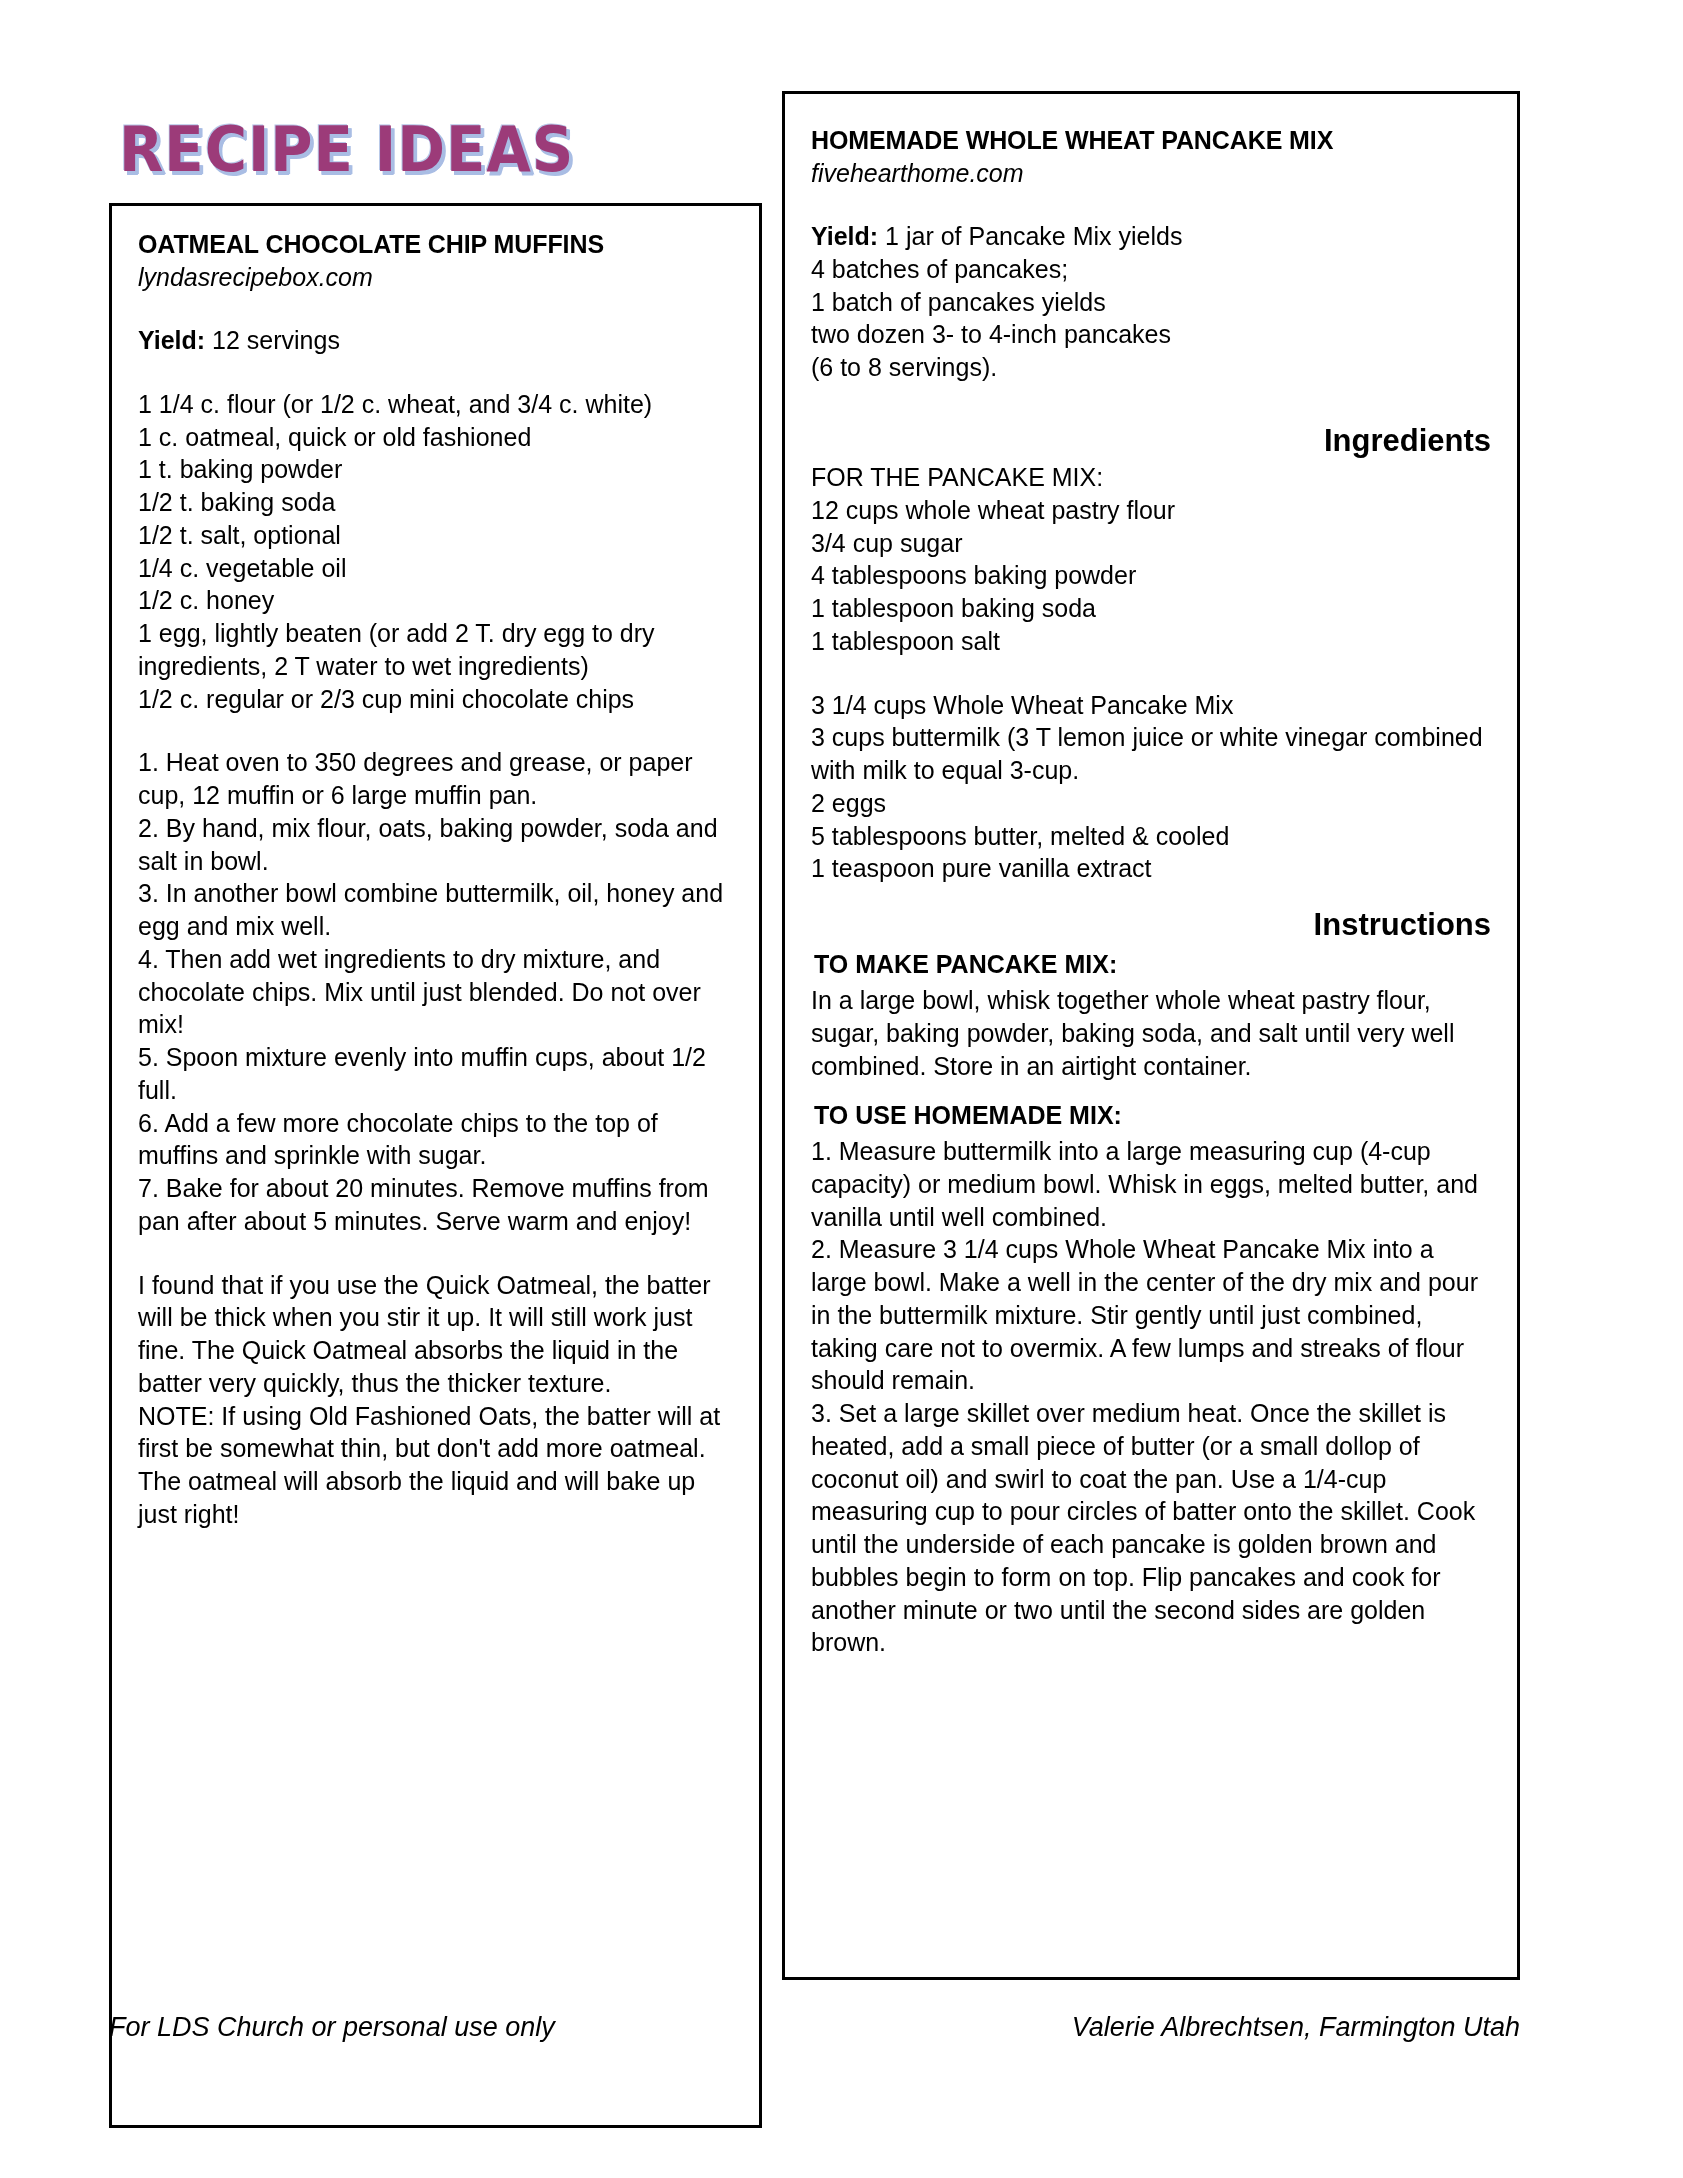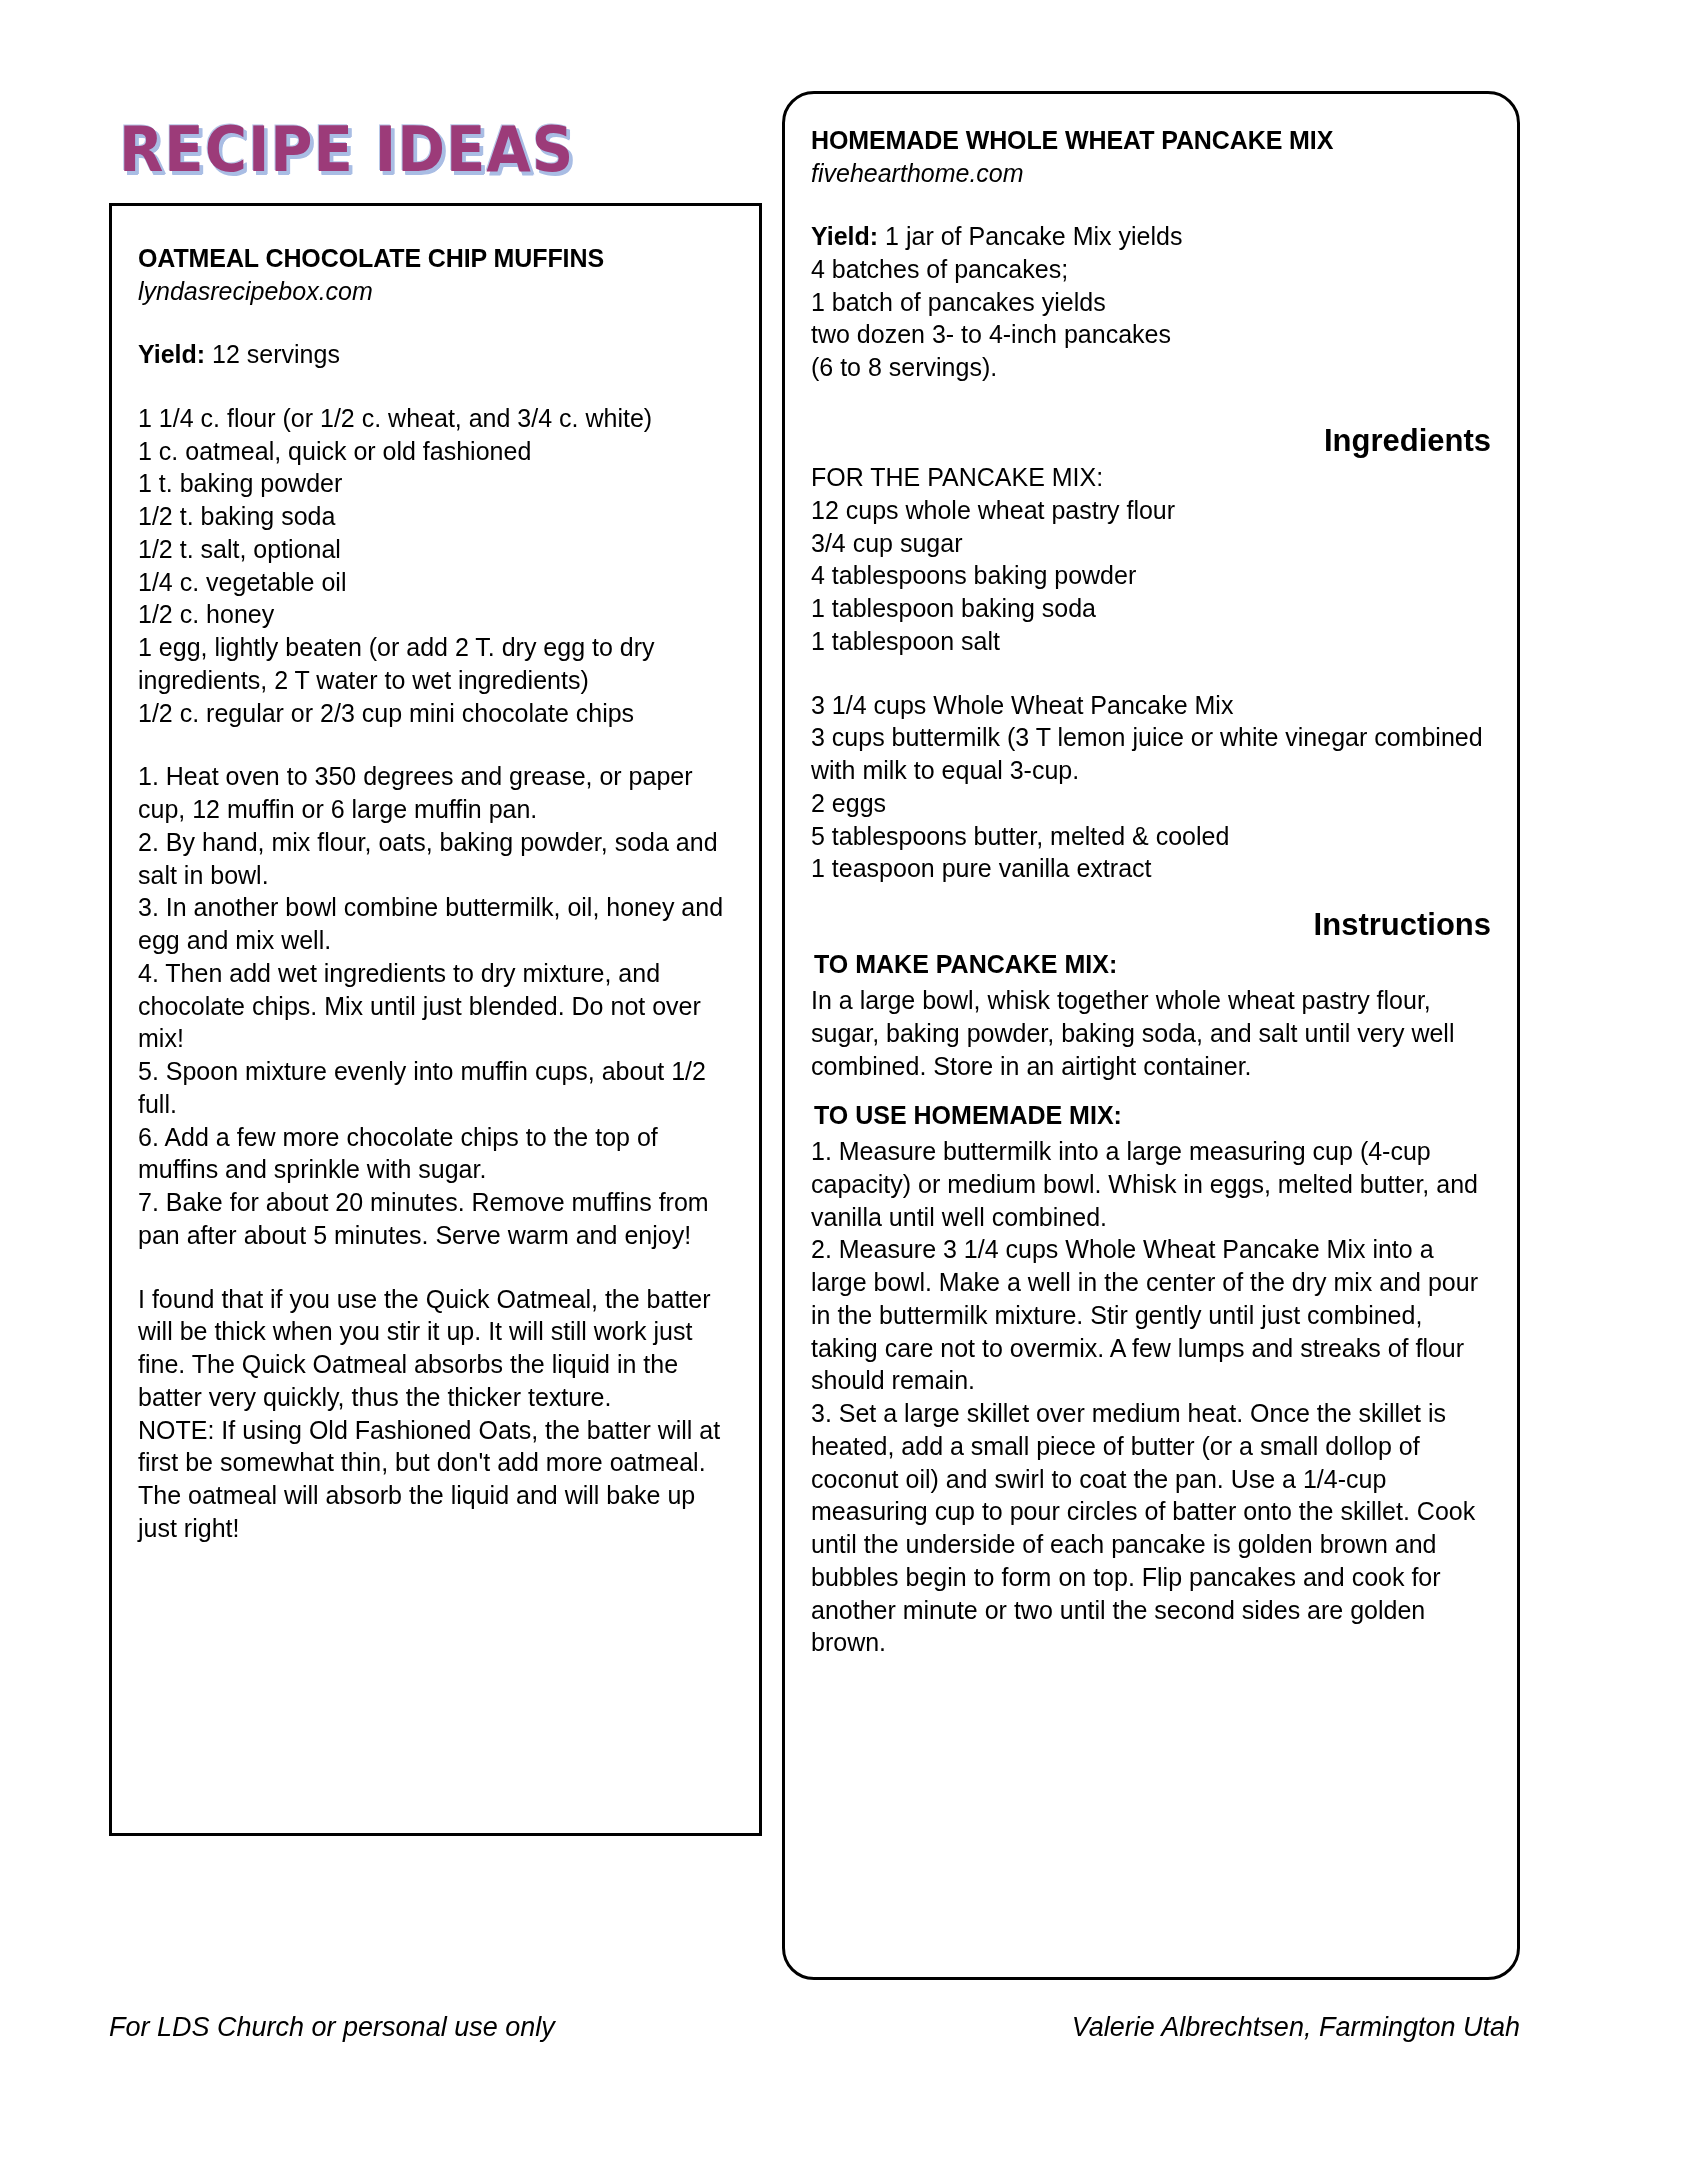--- a/index.html
+++ b/index.html
@@ -50,30 +50,29 @@
   .col {
     position: absolute;
     box-sizing: border-box;
     border: 3px solid #000000;
     background: #ffffff;
   }
   .col-left {
     left: 109px;
     top: 203px;
     width: 653px;
-    height: 1633px;
-    padding: 36px 26px 20px 26px;
+    height: 1925px;
+    padding: 22px 26px 20px 26px;
   }
   .col-right {
     left: 782px;
     top: 91px;
     width: 738px;
     height: 1889px;
     padding: 30px 26px 20px 26px;
-    border-radius: 32px;
   }
 
   .inner {
     position: relative;
     width: 100%;
   }
 
   
   .recipe-title {
     font-size: 25px;

